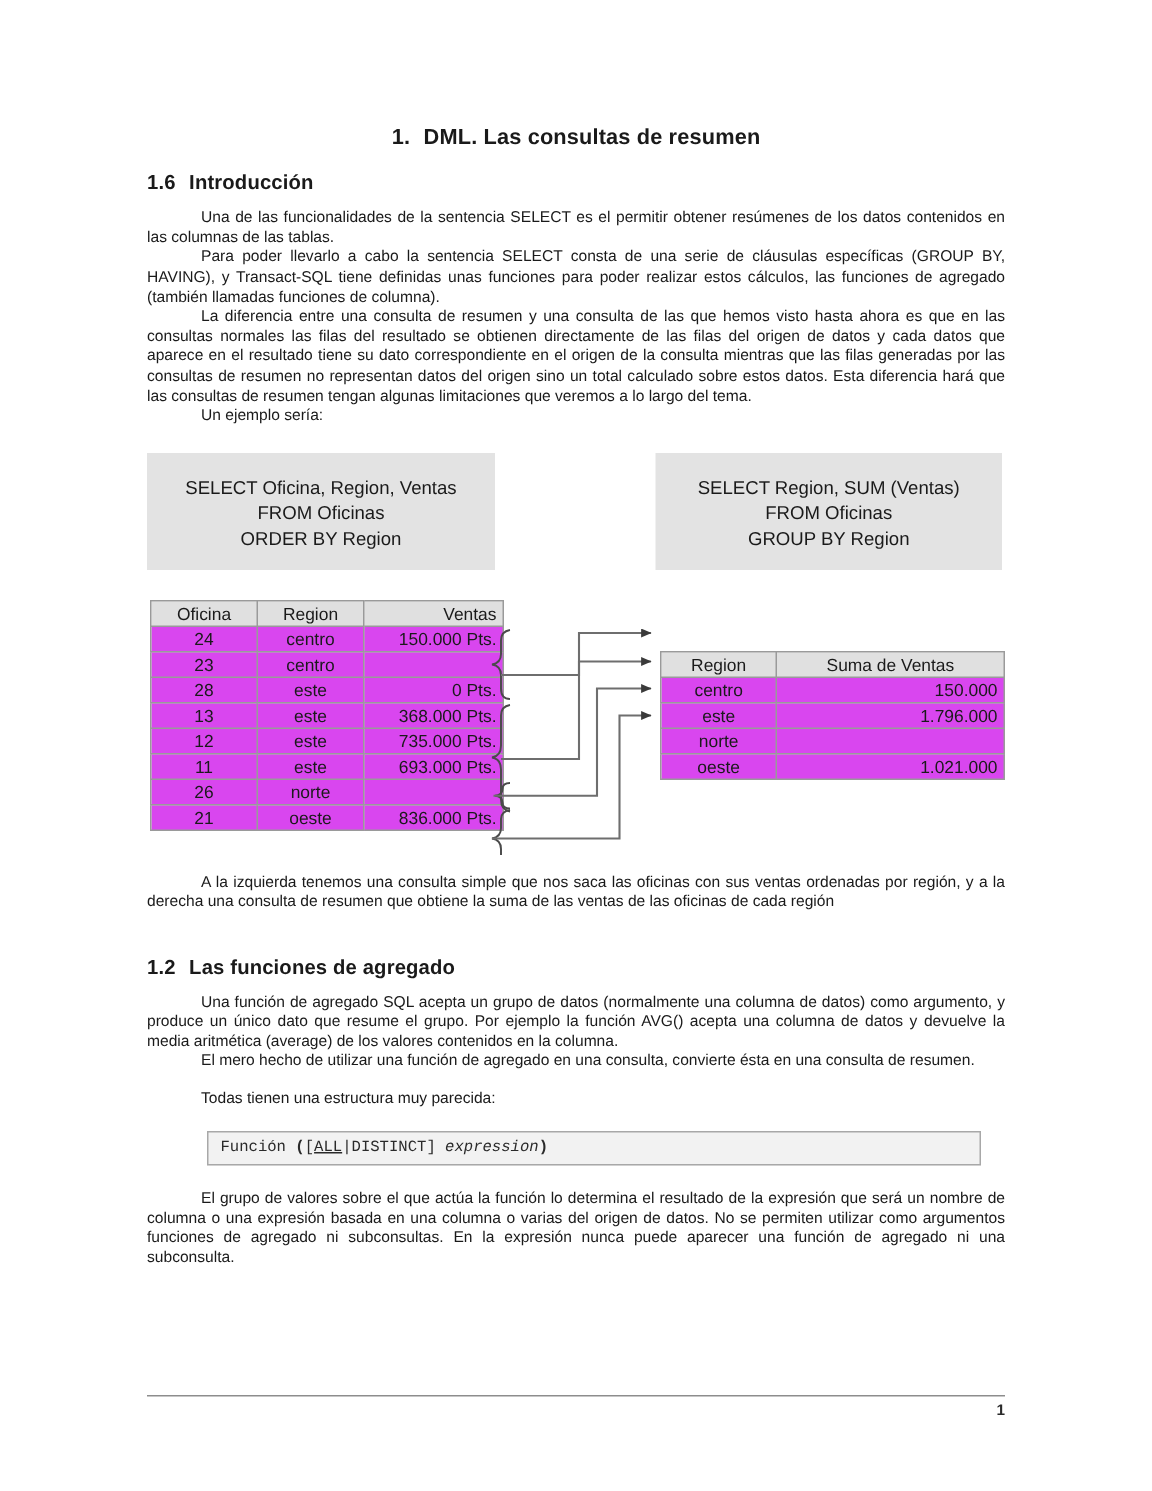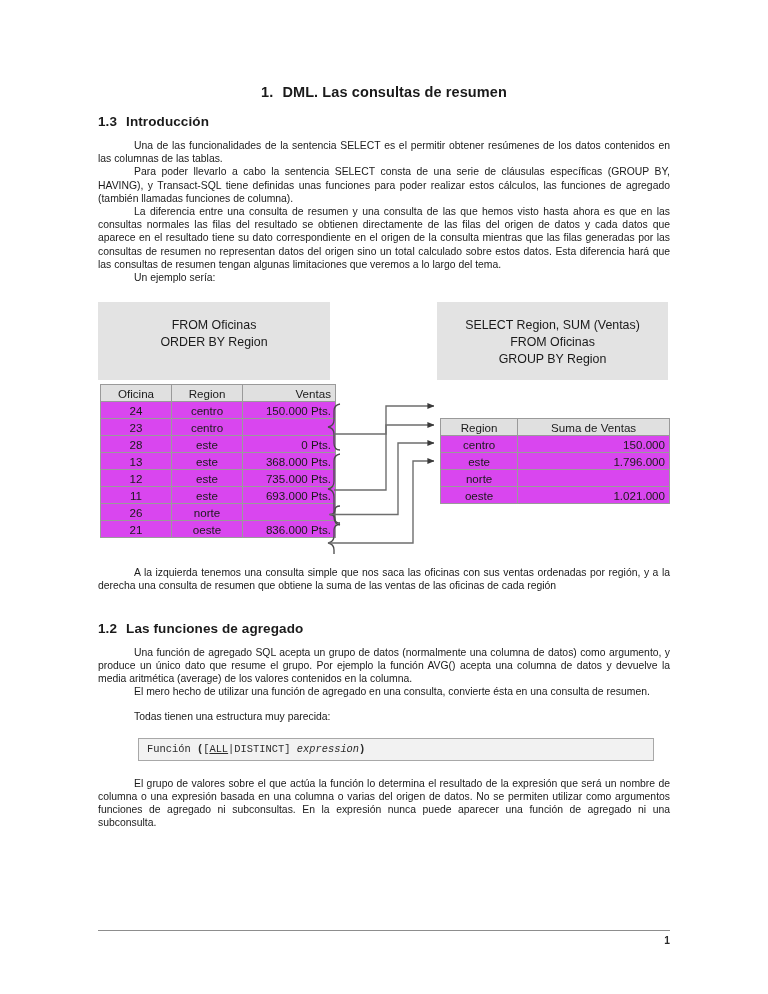--- a/index.html
+++ b/index.html
@@ -74,21 +74,21 @@
     padding-top: 15px;
   }
   .query-box.left  { left: 0px;   width: 232px; height: 78px; }
   .query-box.right { left: 339px; width: 231px; height: 78px; }
   .query-box .line { display: block; white-space: pre; }
 
   
   .diagram {
     position: relative;
     height: 170px;
-    margin-top: 4px;
+    margin-top: 20px;
     text-decoration: underline;
   }
 
   table.data-table {
     border-collapse: collapse;
     font-size: 11.6px;
     color: #1a1a1a;
     background: #ffffff;
   }
   table.data-table td, table.data-table th {
@@ -183,30 +183,31 @@
 <body>
 
 <div class="page">
   <div class="content">
 
     <h1 class="doc-title">
       <span class="num">1.</span><span>DML. Las consultas de resumen</span>
     </h1>
 
     <h2 class="section-heading">
-      <span class="num">1.3</span><span>Introducción</span>
+      <span class="num">1.6</span><span>Introducción</span>
     </h2>
 
     <p class="body-par">Una de las funcionalidades de la sentencia SELECT es el permitir obtener resúmenes de los datos contenidos en las columnas de las tablas.</p>
     <p class="body-par">Para poder llevarlo a cabo la sentencia SELECT consta de una serie de cláusulas específicas (GROUP BY, HAVING), y Transact-SQL tiene definidas unas funciones para poder realizar estos cálculos, las funciones de agregado (también llamadas funciones de columna).</p>
     <p class="body-par">La diferencia entre una consulta de resumen y una consulta de las que hemos visto hasta ahora es que en las consultas normales las filas del resultado se obtienen directamente de las filas del origen de datos y cada datos que aparece en el resultado tiene su dato correspondiente en el origen de la consulta mientras que las filas generadas por las consultas de resumen no representan datos del origen sino un total calculado sobre estos datos. Esta diferencia hará que las consultas de resumen tengan algunas limitaciones que veremos a lo largo del tema.</p>
     <p class="body-par">Un ejemplo sería:</p>
 
     <div class="query-row">
       <div class="query-box left">
+        <span class="line">SELECT Oficina, Region, Ventas</span>
         <span class="line">FROM Oficinas</span>
         <span class="line">ORDER BY Region</span>
       </div>
       <div class="query-box right">
         <span class="line">SELECT Region, SUM (Ventas)</span>
         <span class="line">FROM Oficinas</span>
         <span class="line">GROUP BY Region</span>
       </div>
     </div>
 

